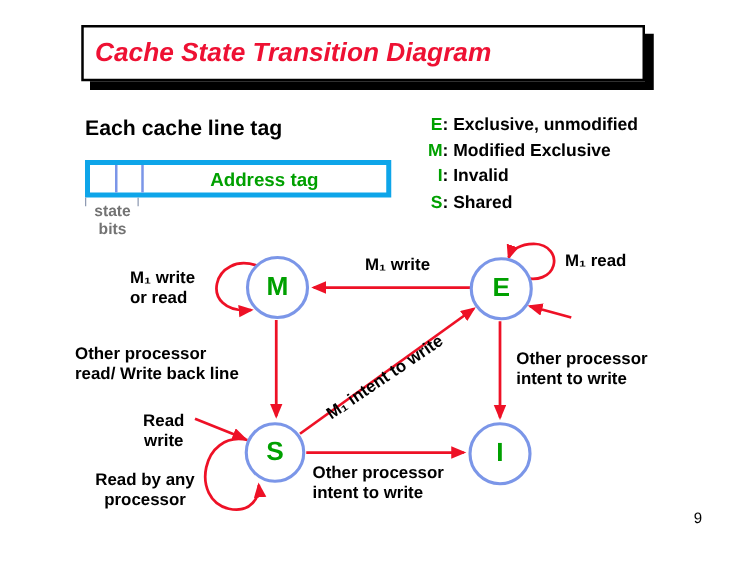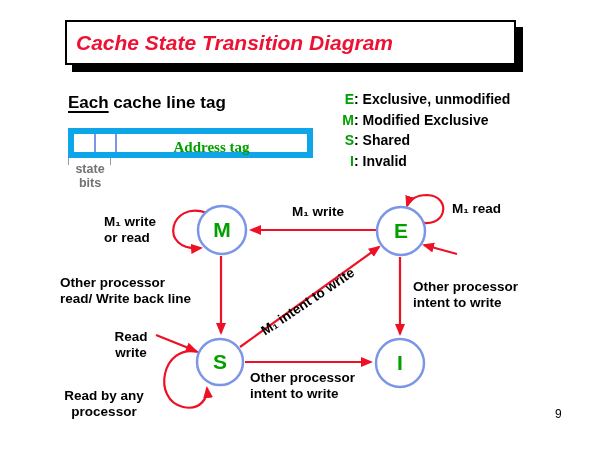--- a/index.html
+++ b/index.html
@@ -12,28 +12,28 @@
     position:absolute;left:65px;top:20px;width:447px;height:41px;
     background:#fff;border:2px solid #000;box-shadow:7px 7px 0 #000;
   }
   .title-text{
     position:absolute;left:9px;top:0;right:0;line-height:41px;
     font-size:21px;font-weight:bold;font-style:italic;color:#ee1133;
     white-space:nowrap;
   }
   
   .heading{position:absolute;left:68px;top:93px;font-size:17px;font-weight:bold;color:#000;}
-  .heading .u{text-decoration:underline;text-decoration-thickness:2px;text-underline-offset:3px;}
+  .heading .u{text-decoration-thickness:2px;text-underline-offset:3px;}
   
   .legend{position:absolute;left:340px;top:89px;font-size:14px;font-weight:bold;color:#000;}
   .legend-row{line-height:20.5px;white-space:nowrap;}
   .legend-letter{display:inline-block;width:14px;text-align:right;color:#00a000;}
   
   .tag-box{position:absolute;left:68px;top:128px;width:245px;height:30px;
-    border:6px solid #0ea5e9;box-sizing:border-box;background:#fff;font-family:Liberation Serif, serif;}
+    border:4px solid #0ea5e9;box-sizing:border-box;background:#fff;}
   .tag-div{position:absolute;top:0;bottom:0;width:1.5px;background:#7b96e8;}
   .tag-div.d1{left:20px;} .tag-div.d2{left:41px;}
   .tag-label{position:absolute;left:42px;right:0;top:0;line-height:26px;text-align:center;
     font-size:15px;font-weight:bold;color:#00a000;}
   .tick{position:absolute;width:1px;height:7px;background:#8f9bb3;top:158px;}
   .state-bits{position:absolute;left:60px;top:162px;width:60px;text-align:center;
     font-size:12.5px;font-weight:bold;color:#737373;line-height:14px;white-space:pre-line;}
   
   .diagram-svg{position:absolute;left:0;top:0;z-index:1;}
   .node-label{position:absolute;width:50px;text-align:center;z-index:2;
@@ -51,22 +51,22 @@
 
   <div class="title-box">
     <div class="title-text">Cache State Transition Diagram</div>
   </div>
 
   <div class="heading"><span class="u">Each</span><span> cache line tag</span></div>
 
   <div class="legend">
     <div class="legend-row"><span class="legend-letter">E</span><span>: Exclusive, unmodified</span></div>
     <div class="legend-row"><span class="legend-letter">M</span><span>: Modified Exclusive</span></div>
+    <div class="legend-row"><span class="legend-letter">I</span><span>: Invalid</span></div>
     <div class="legend-row"><span class="legend-letter">S</span><span>: Shared</span></div>
-    <div class="legend-row"><span class="legend-letter">I</span><span>: Invalid</span></div>
   </div>
 
   <div class="tag-box">
     <div class="tag-div d1"></div>
     <div class="tag-div d2"></div>
     <div class="tag-label">Address tag</div>
   </div>
   <div class="tick" style="left:68px;"></div>
   <div class="tick" style="left:110px;"></div>
   <div class="state-bits">state
@@ -102,21 +102,21 @@
   <div class="node-label" style="left:375px;top:350px;">I</div>
 
   <div class="lbl" style="left:104px;top:214px;">M₁ write
 or read</div>
   <div class="lbl center" style="left:278px;top:204px;width:80px;">M₁ write</div>
   <div class="lbl" style="left:452px;top:201px;">M₁ read</div>
   <div class="lbl" style="left:60px;top:275px;">Other processor
 read/ Write back line</div>
   <div class="lbl center" style="left:106px;top:329px;width:50px;">Read
 write</div>
-  <div class="lbl center" style="left:52px;top:376px;width:104px;margin-top:12px;">Read by any
+  <div class="lbl center" style="left:64px;top:376px;width:104px;">Read by any
 processor</div>
   <div class="lbl center rot" style="left:233px;top:294px;width:150px;">M₁ intent to write</div>
   <div class="lbl" style="left:250px;top:370px;">Other processor
 intent to write</div>
   <div class="lbl" style="left:413px;top:279px;">Other processor
 intent to write</div>
 
   <div class="page-num">9</div>
 
 </div>

